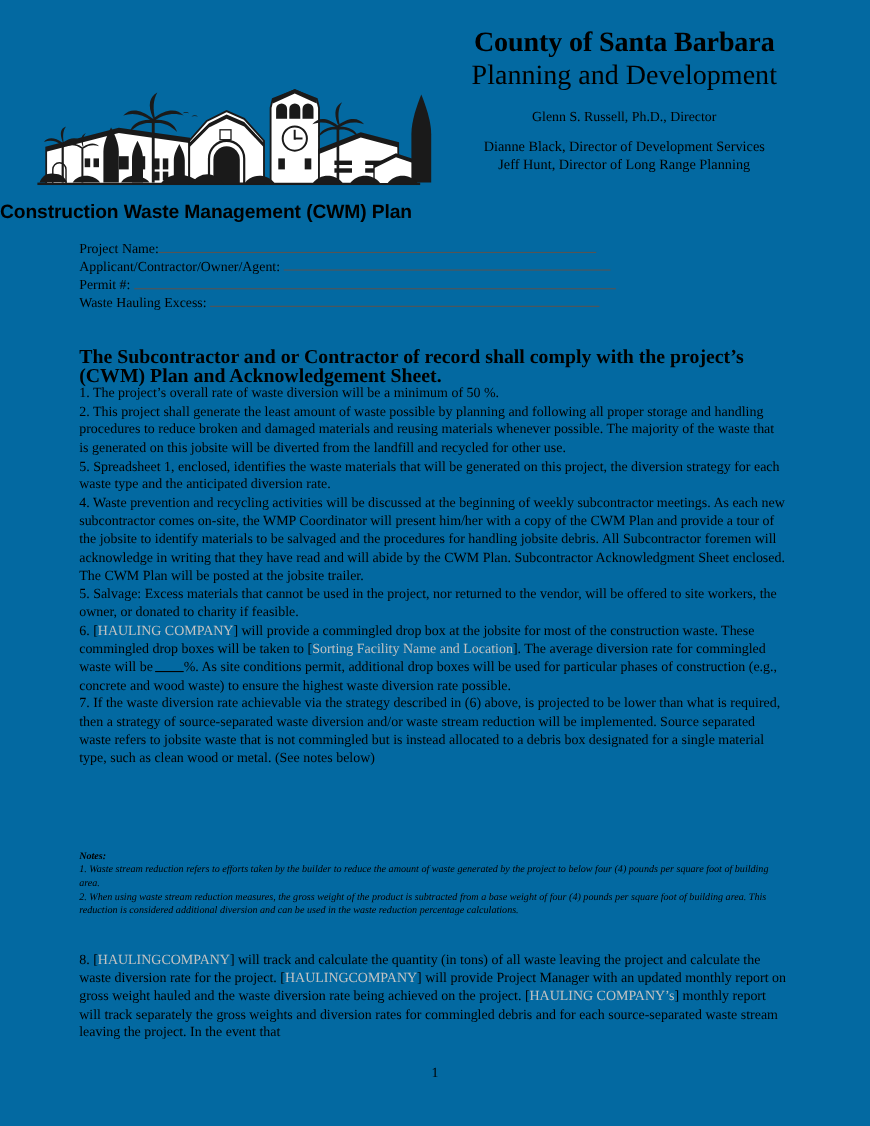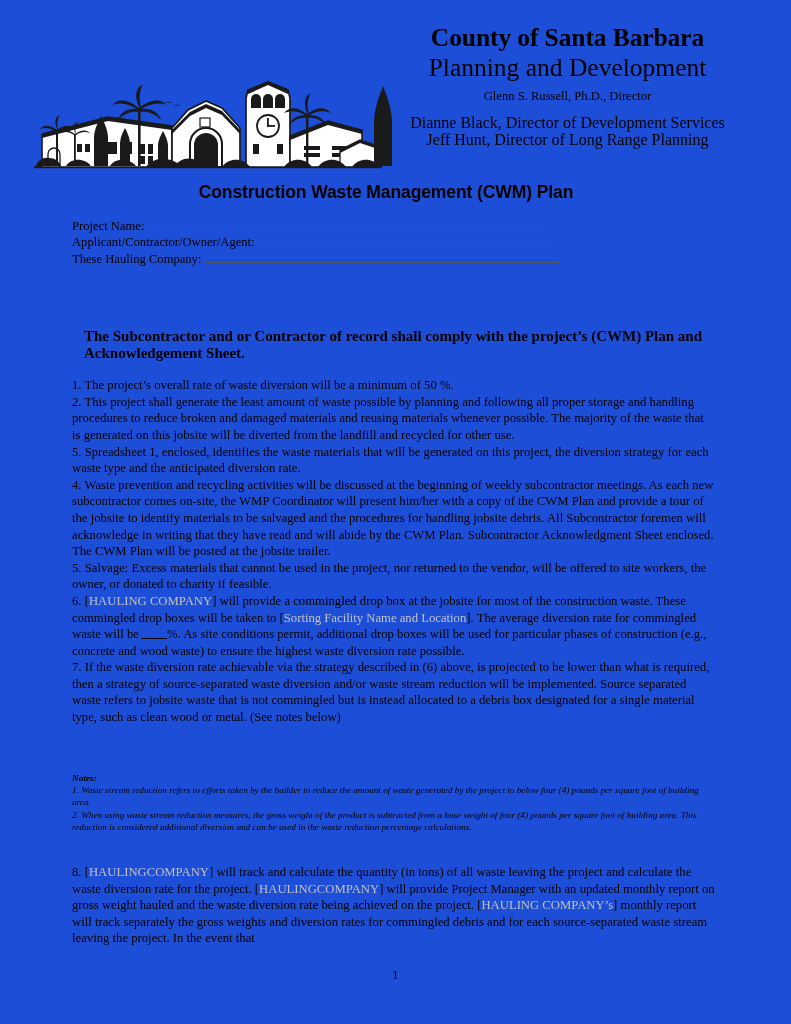--- a/index.html
+++ b/index.html
@@ -14,21 +14,21 @@
     font-family: "Liberation Serif", "DejaVu Serif", serif;
     color: #000000;
     overflow: hidden;
   }
 
   .page {
     position: absolute;
     left: 0; top: 0;
     width: 791px;
     height: 1024px;
-    background: #1d4ed8;
+    background: #0369a1;
   }
 
   
   .header {
     position: absolute;
     left: 0; top: 22px;
     width: 791px;
     height: 150px;
   }
   .logo {
@@ -58,35 +58,35 @@
   .org-line2 {
     font-family: Liberation Serif, serif;
     font-weight: normal;
     font-size: 25.5px;
     line-height: 30px;
     white-space: nowrap;
   }
   .director {
     font-size: 12.6px;
     line-height: 18px;
-    margin-top: 4px;
+    margin-top: 14px;
   }
   .subdir {
-    font-size: 16px;
+    font-size: 13px;
     line-height: 16.5px;
   }
   .subdir.first { margin-top: 10px; }
 
   
   .doc-title {
     position: absolute;
     left: 0;
     top: 182px;
     width: 772px;
-    text-align: center;
+    text-align: left;
     font-family: "Liberation Sans", "DejaVu Sans", sans-serif;
     font-weight: bold;
     font-size: 17.5px;
     letter-spacing: -0.1px;
   }
 
   
   .form-block {
     position: absolute;
     left: 72px;
@@ -110,33 +110,33 @@
   }
 
   
   .body-block {
     position: absolute;
     left: 72px;
     top: 316px;
     width: 643px;
   }
   .stmt {
-    font-size: 15px;
+    font-size: 18px;
     font-weight: bold;
     line-height: 16.6px;
-    margin: 12px;
+    margin: 0;
     font-family: Liberation Serif, serif;
   }
   .para {
     font-size: 12.7px;
     line-height: 16.6px;
     margin: 0;
     text-align: left;
   }
-  .gap-before { margin-top: 16px; }
+  .gap-before { }
 
   .ph {
     color: #c2c2c2;
     text-align: center;
   }
 
   .blank-inline {
     display: inline-block;
     width: 26px;
     border-bottom: 1px solid #000;
@@ -308,23 +308,26 @@
   <div class="form-block">
 
     <div class="form-row">
       <span class="form-label">Project Name:</span><span class="form-rule" style="width:398px"></span>
     </div>
 
     <div class="form-row">
       <span class="form-label">Applicant/Contractor/Owner/Agent:</span> <span class="form-rule" style="width:297px"></span>
     </div>
 
-
     <div class="form-row">
-      <span class="form-label">These Hauling Company:</span> <span class="form-rule" style="width:354px"></span>
+      <span class="form-label">Permit #:</span> <span class="form-rule" style="width:438px"></span>
+    </div>
+
+    <div class="form-row">
+      <span class="form-label">Waste Hauling Excess:</span> <span class="form-rule" style="width:354px"></span>
     </div>
   </div>
 
   <div class="body-block">
 
     <p class="stmt">The Subcontractor and or Contractor of record shall comply with the project’s (CWM) Plan and Acknowledgement Sheet.</p>
 
     <p class="para gap-before">1. The project’s overall rate of waste diversion will be a minimum of 50 %.</p>
     <p class="para">2. This project shall generate the least amount of waste possible by planning and following all proper storage and handling procedures to reduce broken and damaged materials and reusing materials whenever possible. The majority of the waste that is generated on this jobsite will be diverted from the landfill and recycled for other use.</p>
     <p class="para">5. Spreadsheet 1, enclosed, identifies the waste materials that will be generated on this project, the diversion strategy for each waste type and the anticipated diversion rate.</p>

